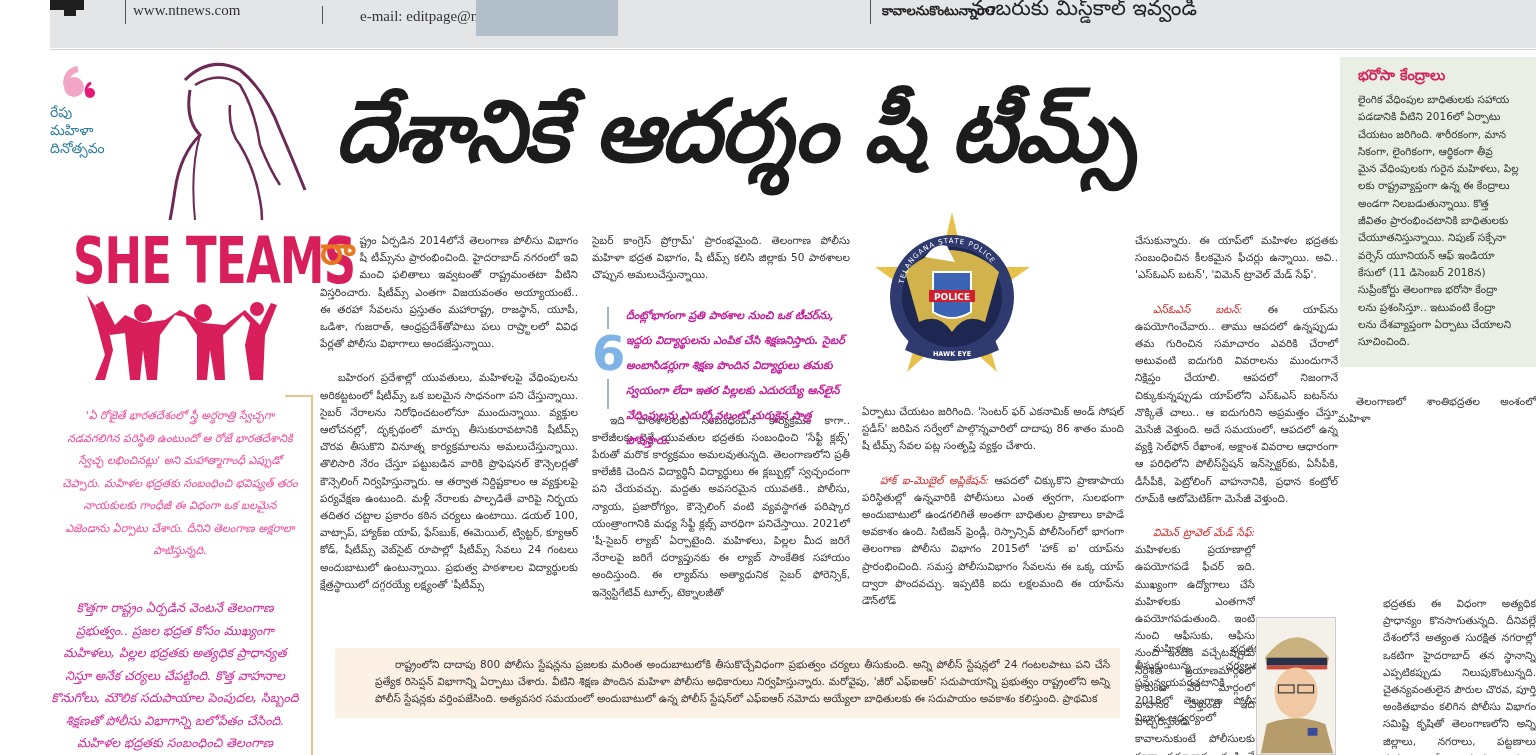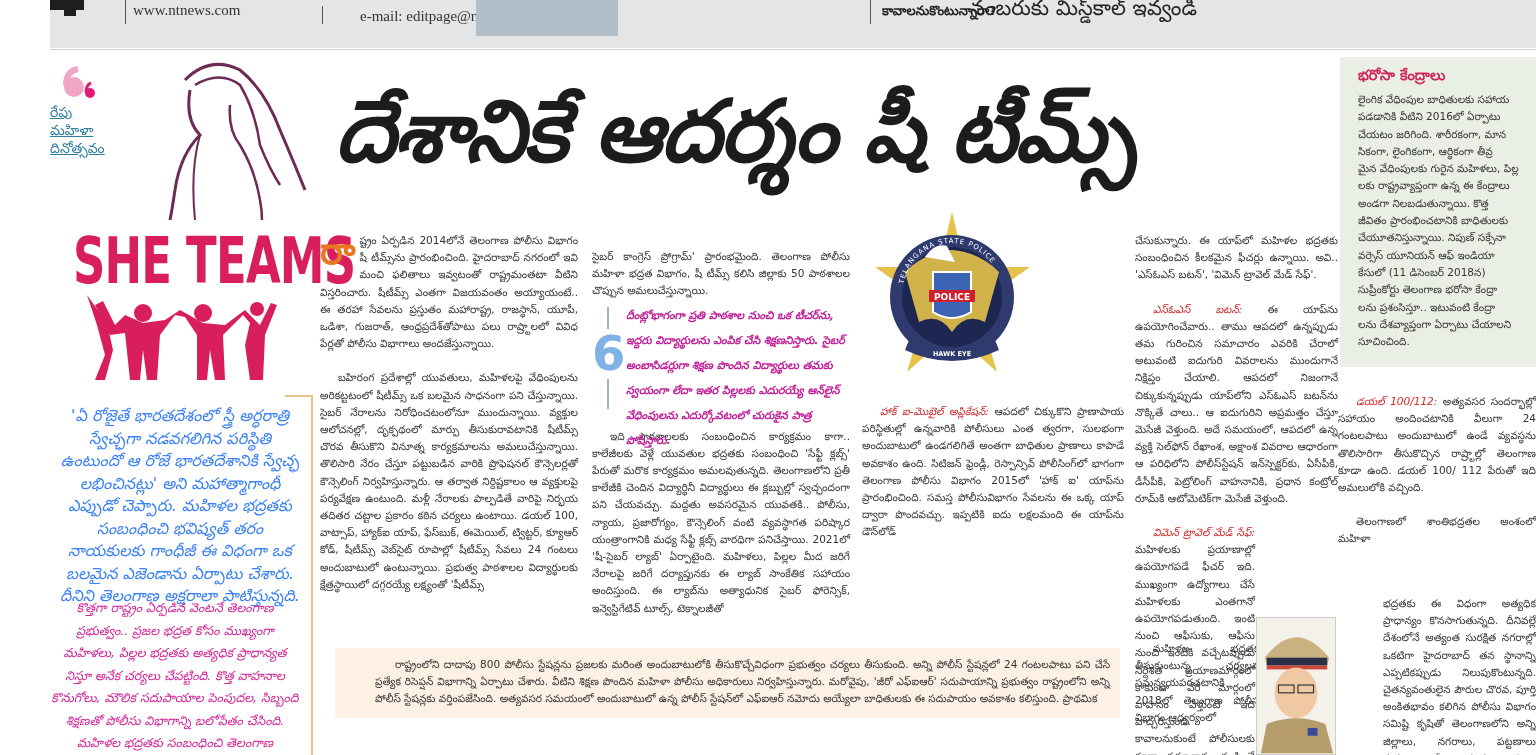--- a/index.html
+++ b/index.html
@@ -13,27 +13,27 @@
     .mh-divider { position: absolute; width: 1px; background: #555; }
     .mh-site { position: absolute; left: 83px; top: 2px; font-family: "Liberation Serif", serif; font-size: 15px; color: #333; }
     .mh-email { position: absolute; left: 310px; top: 8px; font-family: "Liberation Serif", serif; font-size: 15px; color: #333; }
     .mh-bluebox { position: absolute; left: 426px; top: 0; width: 142px; height: 36px; background: #b3bfc8; }
     .mh-ask { position: absolute; left: 832px; top: 3px; font-size: 13px; font-weight: bold; color: #222; }
     .mh-big { position: absolute; left: 920px; top: -4px; font-size: 21px; color: #222; }
     .mh-rule { position: absolute; left: 50px; top: 49px; width: 1486px; height: 1px; background: #cfcfcf; }
 
     
     .women-day-quote { position: absolute; left: 60px; top: 65px; width: 40px; height: 40px; }
-    .women-day { position: absolute; left: 50px; top: 103px; font-size: 14px; line-height: 18px; color: #2e7fa0; text-decoration: underline; }
+    .women-day { position: absolute; left: 50px; top: 103px; font-size: 14px; line-height: 18px; color: #2e7fa0; }
     .silhouette { position: absolute; left: 80px; top: 60px; width: 230px; height: 160px; }
     .she-logo { position: absolute; left: 73px; top: 224px; font-family: "DejaVu Sans Condensed", "DejaVu Sans", sans-serif; font-size: 64px; font-weight: bold; color: #d81e5b; letter-spacing: -1px; transform: scaleX(0.78); transform-origin: left top; white-space: nowrap; }
     .people { position: absolute; left: 85px; top: 295px; width: 200px; height: 85px; }
     .left-rule-v { position: absolute; left: 311px; top: 395px; width: 2px; height: 360px; background: #e8c38c; }
     .left-rule-h { position: absolute; left: 285px; top: 395px; width: 28px; height: 2px; background: #e8c38c; }
-    .gandhi-quote { position: absolute; left: 60px; top: 405px; width: 240px; font-size: 16px; line-height: 22.5px; text-align: center; color: #3b82f6; font-style: italic; }
+    .gandhi-quote { position: absolute; left: 60px; top: 405px; width: 240px; font-size: 11px; line-height: 22.5px; text-align: center; color: #ec4899; font-style: italic; }
     .pink-text { position: absolute; left: 50px; top: 597px; width: 250px; font-size: 12.5px; line-height: 22.5px; text-align: center; color: #d4269a; font-style: italic; }
 
     
     .headline { position: absolute; left: 335px; top: 76px; font-family: "DejaVu Sans", sans-serif; font-size: 86px; font-weight: bold; font-style: italic; color: #1c1c1c; letter-spacing: -2px; white-space: nowrap; line-height: 110px; text-align: center; }
 
     
     .col { position: absolute; font-size: 10.5px; line-height: 17.2px; color: #333; text-align: justify; }
     .col p { margin-bottom: 17px; }
     .col p.indent { text-indent: 18px; }
     .dropcap { float: left; font-size: 38px; line-height: 34px; color: #e87722; font-weight: bold; margin-right: 4px; margin-top: 2px; }
@@ -120,21 +120,21 @@
 <p class="pink-text">కొత్తగా రాష్ట్రం ఏర్పడిన వెంటనే తెలంగాణ ప్రభుత్వం.. ప్రజల భద్రత కోసం ముఖ్యంగా మహిళలు, పిల్లల భద్రతకు అత్యధిక ప్రాధాన్యత నిస్తూ అనేక చర్యలు చేపట్టింది. కొత్త వాహనాల కొనుగోలు, మౌలిక సదుపాయాల పెంపుదల, సిబ్బంది శిక్షణతో పోలీసు విభాగాన్ని బలోపేతం చేసింది. మహిళల భద్రతకు సంబంధించి తెలంగాణ ప్రారంభించిన కార్యక్రమాలు దేశంలోని</p>
 
 <h1 class="headline">దేశానికే ఆదర్శం షీ టీమ్స్</h1>
 
 <div class="col col1">
   <p><span class="dropcap">రా</span><span>ష్ట్రం ఏర్పడిన 2014లోనే తెలంగాణ పోలీసు విభాగం షీ టీమ్స్‌ను ప్రారంభించింది. హైదరాబాద్ నగరంలో ఇవి మంచి ఫలితాలు ఇవ్వటంతో రాష్ట్రమంతటా వీటిని విస్తరించారు. షీటీమ్స్ ఎంతగా విజయవంతం అయ్యాయంటే.. ఈ తరహా సేవలను ప్రస్తుతం మహారాష్ట్ర, రాజస్థాన్, యూపీ, ఒడిశా, గుజరాత్, ఆంధ్రప్రదేశ్‌తోపాటు పలు రాష్ర్టాలలో వివిధ పేర్లతో పోలీసు విభాగాలు అందజేస్తున్నాయి.</span></p>
   <p class="indent">బహిరంగ ప్రదేశాల్లో యువతులు, మహిళలపై వేధింపులను అరికట్టటంలో షీటీమ్స్ ఒక బలమైన సాధనంగా పని చేస్తున్నాయి. సైబర్ నేరాలను నిరోధించటంలోనూ ముందున్నాయి. వ్యక్తుల ఆలోచనల్లో, దృక్పథంలో మార్పు తీసుకురావటానికి షీటీమ్స్ చొరవ తీసుకొని వినూత్న కార్యక్రమాలను అమలుచేస్తున్నాయి. తొలిసారి నేరం చేస్తూ పట్టుబడిన వారికి ప్రొఫెషనల్ కౌన్సెలర్లతో కౌన్సెలింగ్ నిర్వహిస్తున్నారు. ఆ తర్వాత నిర్దిష్టకాలం ఆ వ్యక్తులపై పర్యవేక్షణ ఉంటుంది. మళ్లీ నేరాలకు పాల్పడితే వారిపై నిర్భయ తదితర చట్టాల ప్రకారం కఠిన చర్యలు ఉంటాయి. డయల్ 100, వాట్సాప్, హ్యాక్‌ఐ యాప్, ఫేస్‌బుక్, ఈమెయిల్, ట్విట్టర్, క్యూఆర్ కోడ్, షీటీమ్స్ వెబ్‌సైట్ రూపాల్లో షీటీమ్స్ సేవలు 24 గంటలు అందుబాటులో ఉంటున్నాయి. ప్రభుత్వ పాఠశాలల విద్యార్థులకు క్షేత్రస్థాయిలో దగ్గరయ్యే లక్ష్యంతో 'షీటీమ్స్</p>
 </div>
 
 <div class="col col2">
-  <p style="margin-bottom:128px;margin-top:16px;">సైబర్ కాంగ్రెస్ ప్రోగ్రామ్' ప్రారంభమైంది. తెలంగాణ పోలీసు మహిళా భద్రత విభాగం, షీ టీమ్స్ కలిసి జిల్లాకు 50 పాఠశాలల చొప్పున అమలుచేస్తున్నాయి.</p>
+  <p style="margin-bottom:128px;">సైబర్ కాంగ్రెస్ ప్రోగ్రామ్' ప్రారంభమైంది. తెలంగాణ పోలీసు మహిళా భద్రత విభాగం, షీ టీమ్స్ కలిసి జిల్లాకు 50 పాఠశాలల చొప్పున అమలుచేస్తున్నాయి.</p>
   <p class="indent">ఇది పాఠశాలలకు సంబంధించిన కార్యక్రమం కాగా.. కాలేజీలకు వెళ్లే యువతుల భద్రతకు సంబంధించి 'సేఫ్టీ క్లబ్స్' పేరుతో మరొక కార్యక్రమం అమలవుతున్నది. తెలంగాణలోని ప్రతీ కాలేజీకి చెందిన విద్యార్థినీ విద్యార్థులు ఈ క్లబ్బుల్లో స్వచ్ఛందంగా పని చేయవచ్చు. మద్దతు అవసరమైన యువతకి.. పోలీసు, న్యాయ, ప్రజారోగ్యం, కౌన్సెలింగ్ వంటి వ్యవస్థాగత పరిష్కార యంత్రాంగానికి మధ్య సేఫ్టీ క్లబ్స్ వారధిగా పనిచేస్తాయి. 2021లో 'షీ-సైబర్ ల్యాబ్' ఏర్పాటైంది. మహిళలు, పిల్లల మీద జరిగే నేరాలపై జరిగే దర్యాప్తునకు ఈ ల్యాబ్ సాంకేతిక సహాయం అందిస్తుంది. ఈ ల్యాబ్‌ను అత్యాధునిక సైబర్ ఫోరెన్సిక్, ఇన్వెస్టిగేటివ్ టూల్స్, టెక్నాలజీతో</p>
 </div>
 <div class="pull-quote">
   <div class="pq-line" style="top:4px; height:22px;"></div>
   <div class="pq-six">6</div>
   <div class="pq-line" style="top:76px; height:30px;"></div>
   <div class="pq-text">దీంట్లోభాగంగా ప్రతి పాఠశాల నుంచి ఒక టీచర్‌ను, ఇద్దరు విద్యార్థులను ఎంపిక చేసి శిక్షణనిస్తారు. సైబర్ అంబాసిడర్లుగా శిక్షణ పొందిన విద్యార్థులు తమకు స్వయంగా లేదా ఇతర పిల్లలకు ఎదురయ్యే ఆన్‌లైన్ వేధింపులను ఎదుర్కోవటంలో చురుకైన పాత్ర పోషిస్తారు.</div>
 </div>
 
 <svg class="police-logo" viewBox="0 0 175 170">
@@ -146,20 +146,21 @@
   <path d="M68 60 L106 60 L106 100 Q87 112 68 100 Z" fill="#3c64b4" stroke="#ffffff" stroke-width="2"></path>
   <rect x="64" y="78" width="46" height="12" fill="#d02030"></rect>
   <text x="87" y="87.5" font-size="9" font-weight="bold" fill="#ffffff" text-anchor="middle" font-family="DejaVu Sans, sans-serif">POLICE</text>
   <path d="M40 138 Q87 160 134 138 L130 128 Q87 146 44 128 Z" fill="#2f3b6e"></path>
   <text x="87" y="144" font-size="6.5" font-weight="bold" fill="#ffffff" text-anchor="middle" font-family="DejaVu Sans, sans-serif">HAWK EYE</text>
   <path id="arc" d="M38 80 A49 49 0 0 1 136 80" fill="none"></path>
   <text font-size="7" fill="#ffffff" font-family="DejaVu Sans, sans-serif" letter-spacing="1"><textPath href="#arc" startOffset="8">TELANGANA STATE POLICE</textPath></text>
 </svg>
 
 <div class="col col3">
+  <p>ఏర్పాటు చేయటం జరిగింది. 'సెంటర్ ఫర్ ఎకనామిక్ అండ్ సోషల్ స్టడీస్' జరిపిన సర్వేలో పాల్గొన్నవారిలో దాదాపు 86 శాతం మంది షీ టీమ్స్ సేవల పట్ల సంతృప్తి వ్యక్తం చేశారు.</p>
   <p class="indent"><span class="red-lead">హాక్ ఐ-మొబైల్ అప్లికేషన్:</span><span> ఆపదలో చిక్కుకొని ప్రాణాపాయ పరిస్థితుల్లో ఉన్నవారికి పోలీసులు ఎంత త్వరగా, సులభంగా అందుబాటులో ఉండగలిగితే అంతగా బాధితుల ప్రాణాలు కాపాడే అవకాశం ఉంది. సిటిజన్ ఫ్రెండ్లీ, రెస్పాన్సివ్ పోలీసింగ్‌లో భాగంగా తెలంగాణ పోలీసు విభాగం 2015లో 'హాక్ ఐ' యాప్‌ను ప్రారంభించింది. సమస్త పోలీసువిభాగం సేవలను ఈ ఒక్క యాప్ ద్వారా పొందవచ్చు. ఇప్పటికి ఐదు లక్షలమంది ఈ యాప్‌ను డౌన్‌లోడ్</span></p>
 </div>
 
 <div class="col col4">
   <p>చేసుకున్నారు. ఈ యాప్‌లో మహిళల భద్రతకు సంబంధించిన కీలకమైన ఫీచర్లు ఉన్నాయి. అవి.. 'ఎస్ఓఎస్ బటన్', 'విమెన్ ట్రావెల్ మేడ్ సేఫ్'.</p>
   <p class="indent"><span class="red-lead">ఎస్ఓఎస్ బటన్:</span><span> ఈ యాప్‌ను ఉపయోగించేవారు.. తాము ఆపదలో ఉన్నప్పుడు తమ గురించిన సమాచారం ఎవరికి చేరాలో అటువంటి ఐదుగురి వివరాలను ముందుగానే నిక్షిప్తం చేయాలి. ఆపదలో నిజంగానే చిక్కుకున్నప్పుడు యాప్‌లోని ఎస్ఓఎస్ బటన్‌ను నొక్కితే చాలు.. ఆ ఐదుగురిని అప్రమత్తం చేస్తూ మెసేజీ వెళ్తుంది. అదే సమయంలో, ఆపదలో ఉన్న వ్యక్తి సెల్‌ఫోన్ రేఖాంశ, అక్షాంశ వివరాల ఆధారంగా ఆ పరిధిలోని పోలీస్‌స్టేషన్ ఇన్‌స్పెక్టర్‌కు, ఏసీపీకి, డీసీపీకి, పెట్రోలింగ్ వాహనానికి, ప్రధాన కంట్రోల్ రూమ్‌కి ఆటోమెటిక్‌గా మెసేజీ వెళ్తుంది.</span></p>
   <p class="indent" style="width:120px;"><span class="red-lead">విమెన్ ట్రావెల్ మేడ్ సేఫ్:</span><span> మహిళలకు ప్రయాణాల్లో ఉపయోగపడే ఫీచర్ ఇది. ముఖ్యంగా ఉద్యోగాలు చేసే మహిళలకు ఎంతగానో ఉపయోగపడుతుంది. ఇంటి నుంచి ఆఫీసుకు, ఆఫీసు నుంచి ఇంటికి వచ్చేటప్పుడు నిర్దేశిత ప్రయాణమార్గంలో కాకుండా వేరే మార్గంలో వాహనం వెళ్తుంటే ఇది హెచ్చరిస్తుంది. కావాలనుకుంటే పోలీసులకు కూడా సమాచారం పంపించే ఏర్పాటు ఉంటుంది.</span></p>
 </div>
 <div class="col col4b">
   <p class="indent">మహిళల భద్రతకు తీసుకుంటున్న చర్యలను సమన్వయపరచటానికి 2018లో తెలంగాణ పోలీసు విభాగం ఆధ్వర్యంలో</p>
@@ -190,21 +191,20 @@
 చేయూతనిస్తున్నాయి. నిపుణ్ సక్సేనా
 వర్సెస్ యూనియన్ ఆఫ్ ఇండియా
 కేసులో (11 డిసెంబర్ 2018న)
 సుప్రీంకోర్టు తెలంగాణ భరోసా కేంద్రా
 లను ప్రశంసిస్తూ.. ఇటువంటి కేంద్రా
 లను దేశవ్యాప్తంగా ఏర్పాటు చేయాలని
 సూచించింది.</div>
 </div>
 
 <div class="col col5">
-  <p class="indent"><span class="red-lead">డయల్ 100/112:</span><span> అత్యవసర సందర్భాల్లో సహాయం అందించటానికి వీలుగా 24 గంటలపాటు అందుబాటులో ఉండే వ్యవస్థను తొలిసారిగా తీసుకొచ్చిన రాష్ర్టాల్లో తెలంగాణ కూడా ఉంది. డయల్ 100/ 112 పేరుతో ఇది అమలులోకి వచ్చింది.</span></p>
   <p class="indent" style="margin-bottom:0;">తెలంగాణలో శాంతిభద్రతల అంశంలో మహిళా</p>
 </div>
 <div class="col col5b">
   <p>భద్రతకు ఈ విధంగా అత్యధిక ప్రాధాన్యం కొనసాగుతున్నది. దీనివల్లే దేశంలోనే అత్యంత సురక్షిత నగరాల్లో ఒకటిగా హైదరాబాద్ తన స్థానాన్ని ఎప్పటికప్పుడు నిలుపుకొంటున్నది. చైతన్యవంతులైన పౌరుల చొరవ, పూర్తి అంకితభావం కలిగిన పోలీసు విభాగం సమిష్టి కృషితో తెలంగాణలోని అన్ని జిల్లాలు, నగరాలు, పట్టణాలు మహాత్మాగాంధీ కలను నిజం చేయటానికి</p>
 </div>
 
 <div class="bottom-box">
   <p>రాష్ట్రంలోని దాదాపు 800 పోలీసు స్టేషన్లను ప్రజలకు మరింత అందుబాటులోకి తీసుకొచ్చేవిధంగా ప్రభుత్వం చర్యలు తీసుకుంది. అన్ని పోలీస్ స్టేషన్లలో 24 గంటలపాటు పని చేసే ప్రత్యేక రిసెప్షన్ విభాగాన్ని ఏర్పాటు చేశారు. వీటిని శిక్షణ పొందిన మహిళా పోలీసు అధికారులు నిర్వహిస్తున్నారు. మరోవైపు, 'జీరో ఎఫ్ఐఆర్' సదుపాయాన్ని ప్రభుత్వం రాష్ట్రంలోని అన్ని పోలీస్ స్టేషన్లకు వర్తింపజేసింది. అత్యవసర సమయంలో అందుబాటులో ఉన్న పోలీస్ స్టేషన్‌లో ఎఫ్ఐఆర్ నమోదు అయ్యేలా బాధితులకు ఈ సదుపాయం అవకాశం కలిస్తుంది. ప్రాథమిక</p>
 </div>
 

